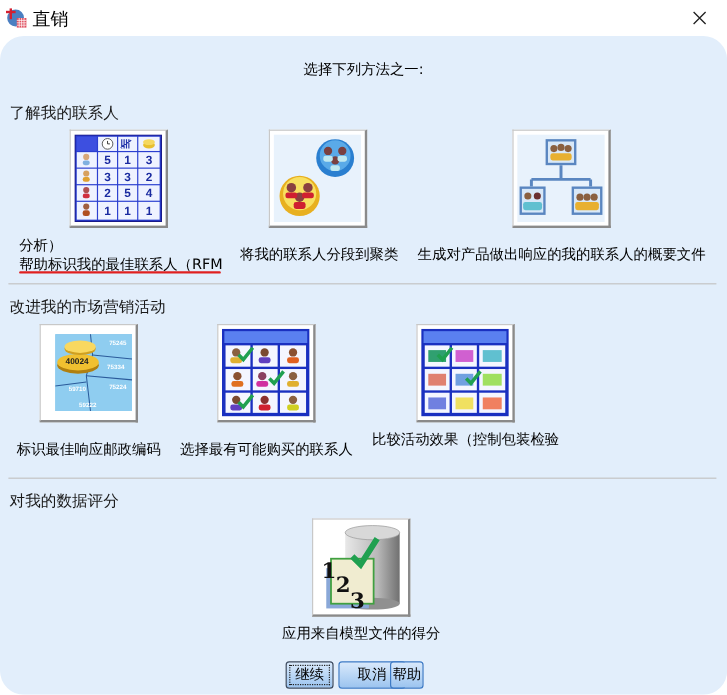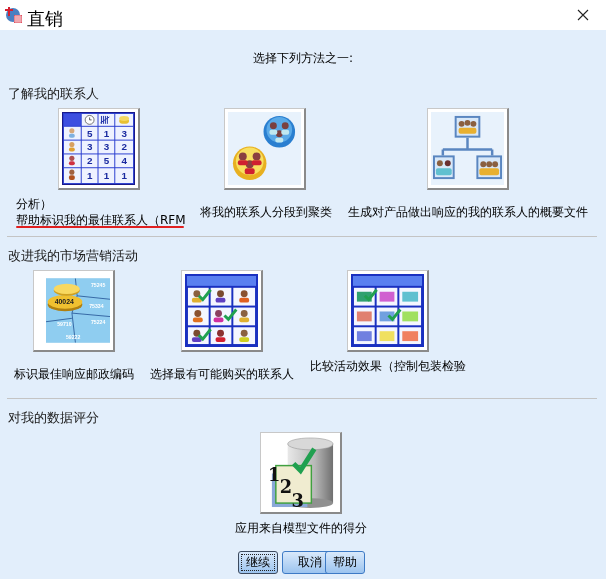--- a/index.html
+++ b/index.html
@@ -1,24 +1,24 @@
 <!DOCTYPE html>
 <html><head>
 <meta charset="utf-8">
 <style>
   * { box-sizing: border-box; margin: 0; padding: 0; }
   html, body { width: 606px; height: 579px; overflow: hidden; background: #ffffff; }
   body { font-family: "DejaVu Sans", "Liberation Sans", sans-serif; color: #000; position: relative; }
 
   .titlebar { position: absolute; left: 0; top: 0; width: 606px; height: 30px; background: #ffffff; }
   .title-icon { position: absolute; left: 5px; top: 6px; width: 18px; height: 18px; }
-  .title-text { position: absolute; left: 27px; top: 7px; font-size: 18px; }
+  .title-text { position: absolute; left: 27px; top: 7px; font-size: 15px; }
   .close-btn { position: absolute; left: 566px; top: 2px; width: 34px; height: 26px; display: flex; align-items: center; justify-content: center; cursor: pointer; }
 
-  .client { position: absolute; left: 0; top: 30px; width: 606px; height: 549px; background: #e2eefb; }
+  .client { position: absolute; left: 0; top: 30px; width: 606px; height: 549px; background: #e2eefb; border-radius: 20px; }
 
   .prompt { position: absolute; left: 0; top: 20px; width: 606px; text-align: center; font-size: 12px; }
 
   .section-title { position: absolute; left: 8px; font-family: "DejaVu Serif", "Liberation Serif", serif; font-size: 13px; color: #1a1a1a; }
 
   .divider { position: absolute; left: 7px; width: 590px; height: 1px; background: #c4c4c4; }
 
   .tile-img { position: absolute; width: 82px; height: 82px; background: #fff; border: 1px solid #c8c8c8; border-right: 2px solid #8a8a8a; border-bottom: 2px solid #8a8a8a; padding: 3px; cursor: pointer; }
   .tile-img svg { width: 100%; height: 100%; display: block; }
 
@@ -289,14 +289,14 @@
         <text x="4" y="46" font-size="18">1</text>
         <text x="16" y="58" font-size="18">2</text>
         <text x="28" y="72" font-size="18">3</text>
       </g>
     </svg>
   </div>
   <div class="tile-label" style="left:235px; top:490px;">应用来自模型文件的得分</div>
 
   <div class="btn default" style="left:238px; width:40px;text-align:center;">继续</div>
   <div class="btn" style="left:282px; width:56px;">取消</div>
-  <div class="btn" style="left:325px; width:40px;">帮助</div>
+  <div class="btn" style="left:325px; width:28px;">帮助</div>
 </div>
 
 </body></html>

